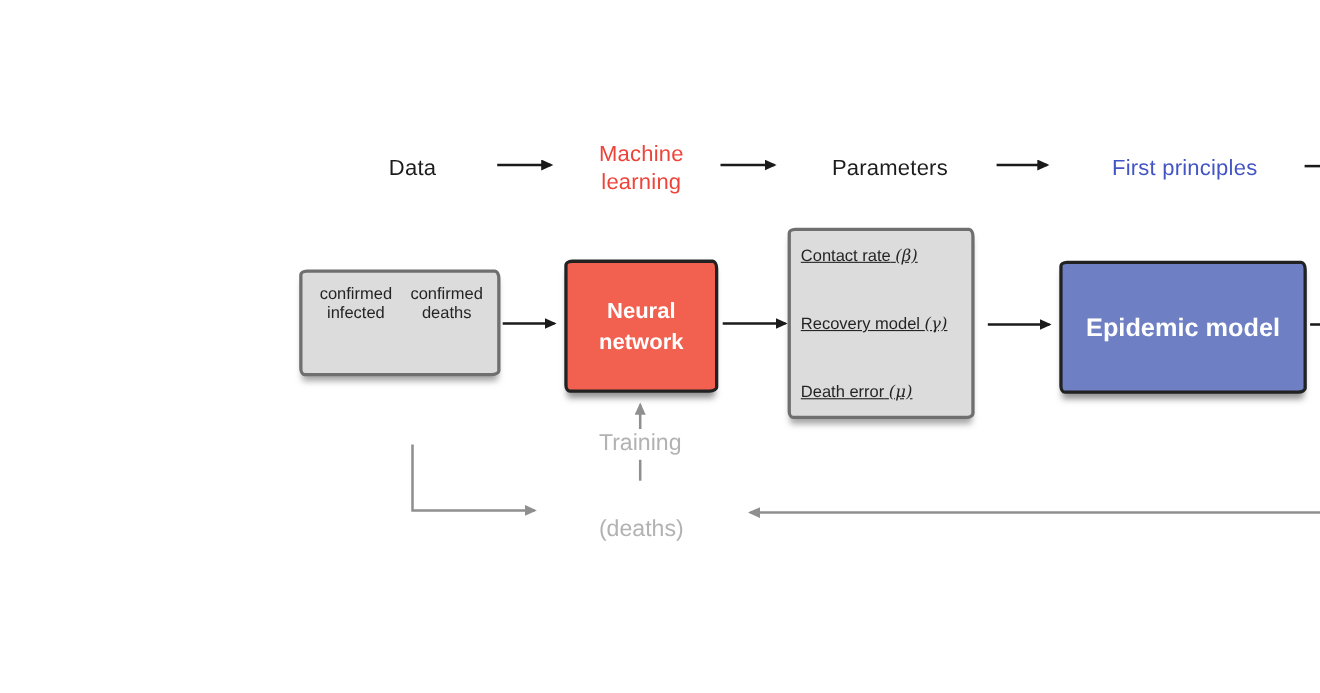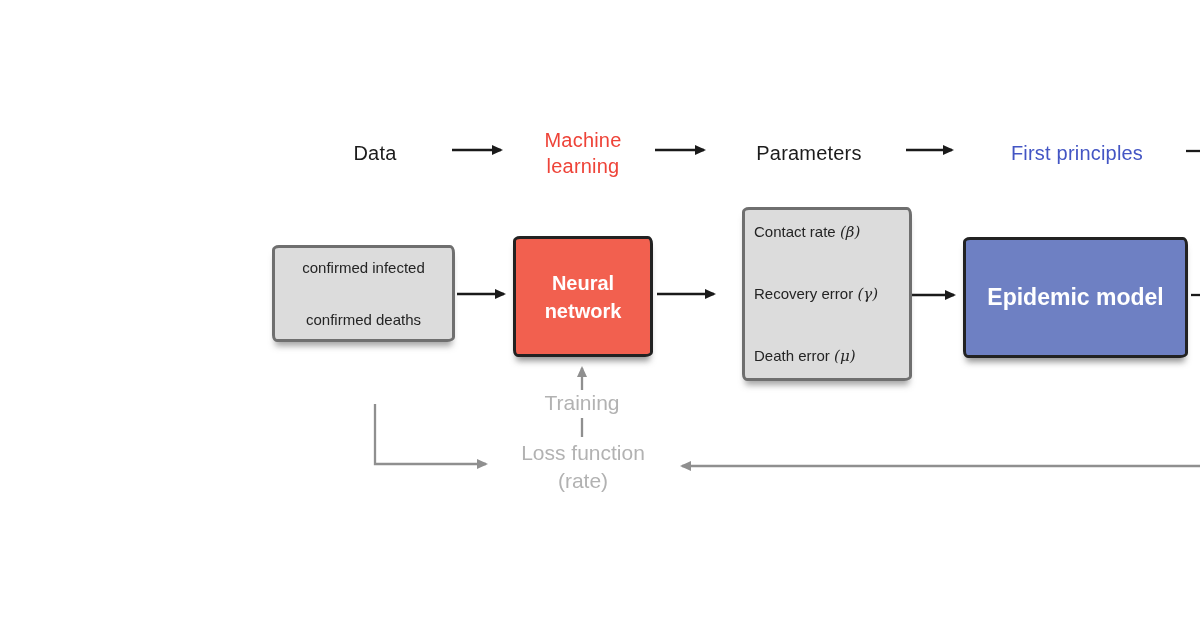--- a/index.html
+++ b/index.html
@@ -42,32 +42,32 @@
     color: #ffffff;
     font-weight: bold;
     display: flex;
     align-items: center;
     justify-content: center;
     text-align: center;
   }
 
   #box-input {
     left: 272px; top: 245px; width: 183px; height: 97px;
-    display: flex; flex-direction: column; justify-content: space-between;
+    display: flex; flex-direction: row; 
     padding: 11px 6px; font-size: 15px; text-align: center;
   }
   #box-nn {
     left: 513px; top: 236px; width: 140px; height: 121px;
     background: var(--neural-network-fill);
     font-size: 20px; line-height: 28px; padding: 12px 14px;
   }
   #box-params {
-    left: 742px; top: 207px; width: 170px; height: 174px;
+    left: 716px; top: 207px; width: 170px; height: 174px;
     display: flex; flex-direction: column; justify-content: space-between;
-    padding: 13px 9px; font-size: 15px; text-align: left;
+    padding: 13px 9px; font-size: 15px; text-align: left; text-decoration: underline;
   }
   #box-epidemic {
     left: 963px; top: 237px; width: 225px; height: 121px;
     background: var(--epidemic-model-fill);
     font-size: 23px;
   }
   .sym { font-style: italic; font-family: "DejaVu Serif", serif; }
 
   
   .muted-label {
@@ -130,25 +130,24 @@
     <div>confirmed infected</div>
     <div>confirmed deaths</div>
   </div>
 
   <div class="box color-box" id="box-nn">
     <span>Neural network</span>
   </div>
 
   <div class="box gray-box" id="box-params">
     <div><span>Contact rate</span> <span class="sym">(β)</span></div>
-    <div><span>Recovery error</span> <span class="sym">(γ)</span></div>
+    <div><span>Recovery model</span> <span class="sym">(γ)</span></div>
     <div><span>Death error</span> <span class="sym">(μ)</span></div>
   </div>
 
   <div class="box color-box" id="box-epidemic">
     <span>Epidemic model</span>
   </div>
 
   <div class="muted-label" id="lbl-training">Training</div>
-  <div class="muted-label" id="lbl-loss">Loss function</div>
-  <div class="muted-label" id="lbl-error">(rate)</div>
+  <div class="muted-label" id="lbl-error">(deaths)</div>
 
 </div>
 
 </body></html>

